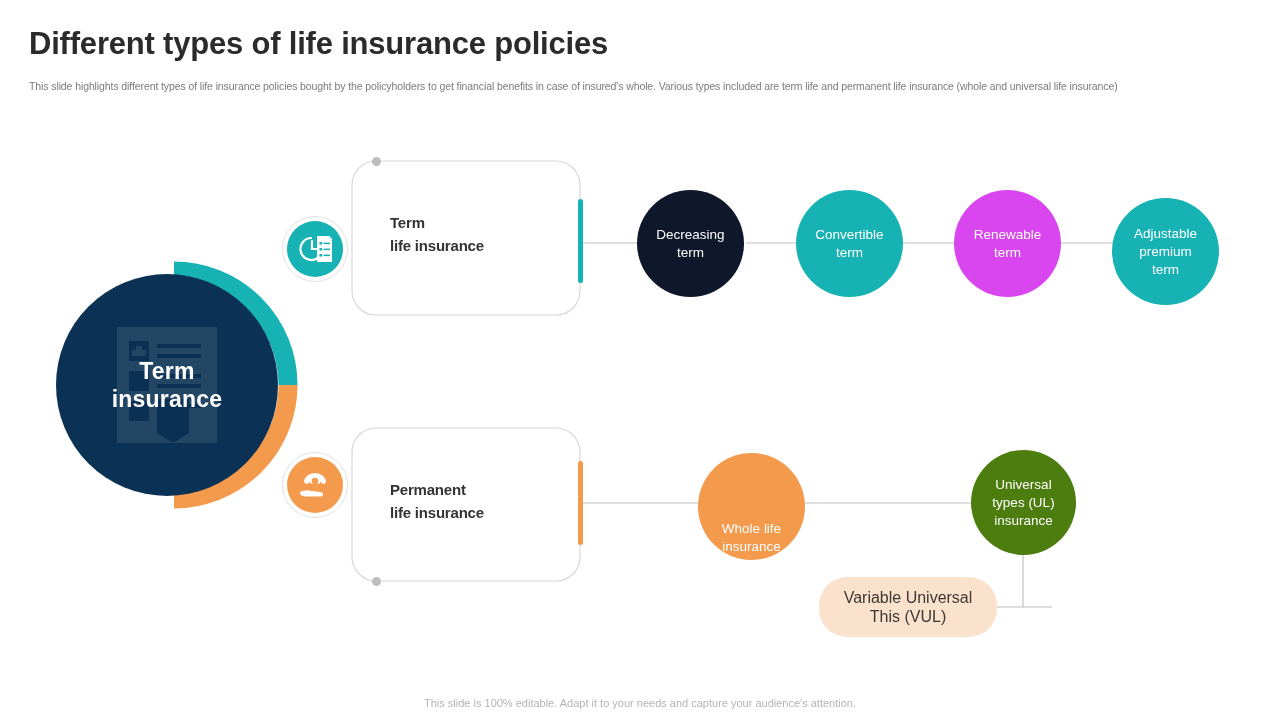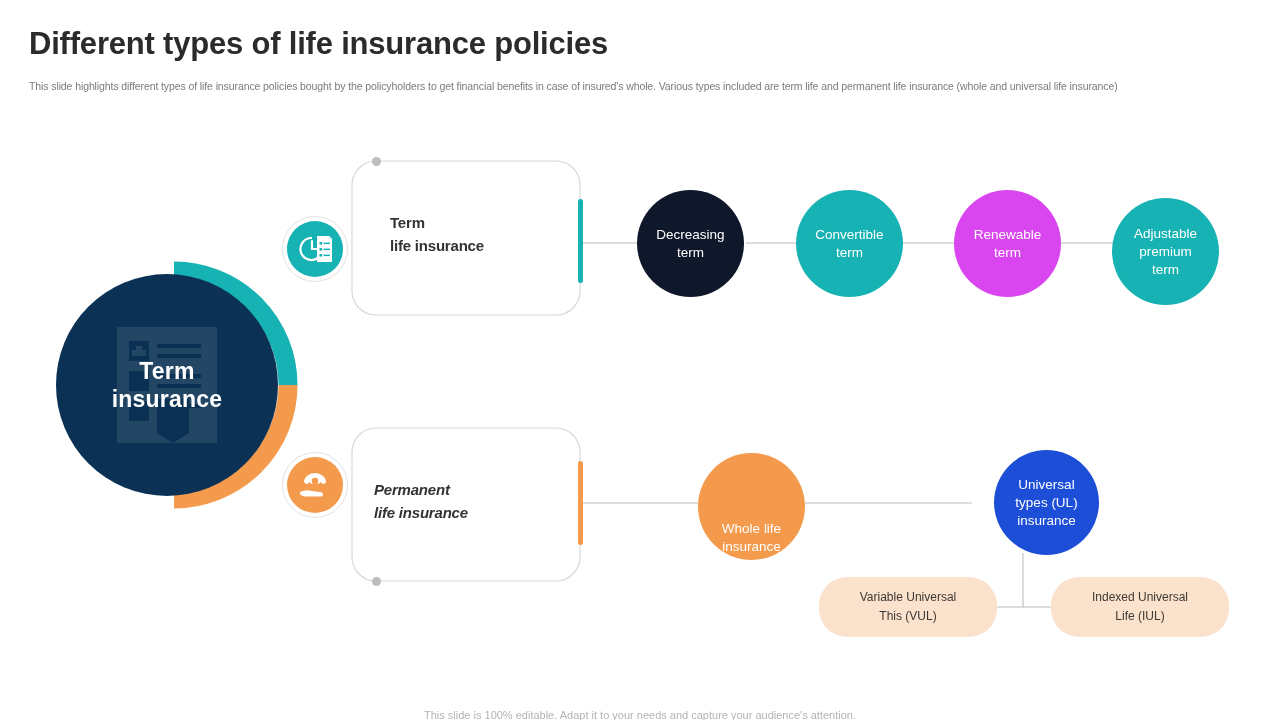--- a/index.html
+++ b/index.html
@@ -39,21 +39,20 @@
 
   
   #slide-footer {
     position: absolute;
     left: 0;
     top: 697px;
     width: 1280px;
     text-align: center;
     font-size: 11px;
     color: #b4b4b4;
-    margin-top: 12px;
   }
 
   
   #diagram {
     position: absolute;
     left: 0;
     top: 0;
     width: 1280px;
     height: 720px;
   }
@@ -169,21 +168,21 @@
   }
 
   
   .node-pill {
     position: absolute;
     border-radius: 28px;
     display: flex;
     align-items: center;
     justify-content: center;
     text-align: center;
-    font-size: 12px;
+    font-size: 16px;
     line-height: 19px;
     color: #3d3833;
     box-sizing: border-box;
     padding: 6px;
   }
 
   .endcap-dot {
     position: absolute;
     width: 9px;
     height: 9px;
@@ -307,21 +306,21 @@
   </div>
 
   <div class="node-circle" style="left:1112px; top:198px; width:107px; height:107px; background:#17b2b4;">
     <div>
       <div>Adjustable</div>
       <div>premium</div>
       <div>term</div>
     </div>
   </div>
 
-  <div class="branch-card" style="left:336px; top:428px;font-style:italic;">
+  <div class="branch-card" style="left:352px; top:428px;">
     <div class="card-text">
       <div>Permanent</div>
       <div>life insurance</div>
     </div>
   </div>
   <div class="card-accent" style="left:578px; top:461px; height:84px; background:#f49a4d;"></div>
 
   <div class="badge-halo" style="left:282px; top:452px;"></div>
   <div class="badge" style="left:287px; top:457px; background:#f49a4d;">
     <svg width="34" height="30" viewBox="0 0 34 30" xmlns="http://www.w3.org/2000/svg">
@@ -336,37 +335,31 @@
     </svg>
   </div>
 
   <div class="node-circle" style="left:698px; top:453px; width:107px; height:107px; background:#f49a4d;align-items:flex-end;">
     <div>
       <div>Whole life</div>
       <div>insurance</div>
     </div>
   </div>
 
-  <div class="node-circle" style="left:994px; top:450px; width:105px; height:105px; background:#1d4ed8;">
+  <div class="node-circle" style="left:971px; top:450px; width:105px; height:105px; background:#4d7c0f;">
     <div>
       <div>Universal</div>
       <div>types (UL)</div>
       <div>insurance</div>
     </div>
   </div>
 
   <div class="node-pill" style="left:819px; top:577px; width:178px; height:60px; background:#fbe2cd;">
     <div>
       <div>Variable Universal</div>
       <div>This (VUL)</div>
     </div>
   </div>
 
-  <div class="node-pill" style="left:1051px; top:577px; width:178px; height:60px; background:#fbe2cd;">
-    <div>
-      <div>Indexed  Universal</div>
-      <div>Life (IUL)</div>
-    </div>
-  </div>
 
 </div>
 
 <div id="slide-footer">This slide is 100% editable. Adapt it to your needs and capture your audience's attention.</div>
 
 </body></html>

